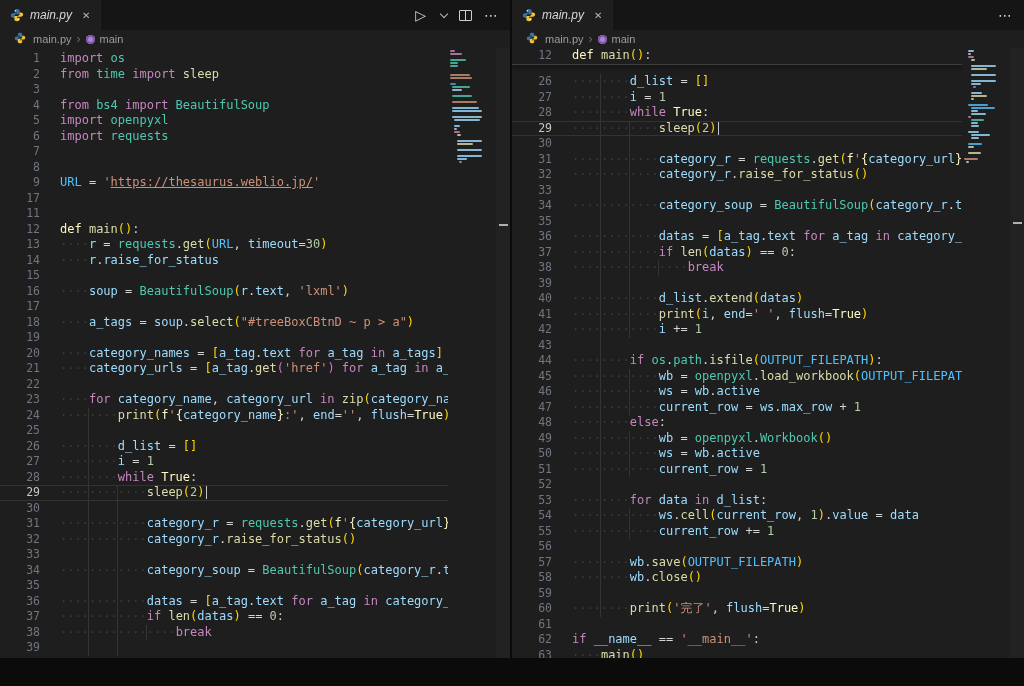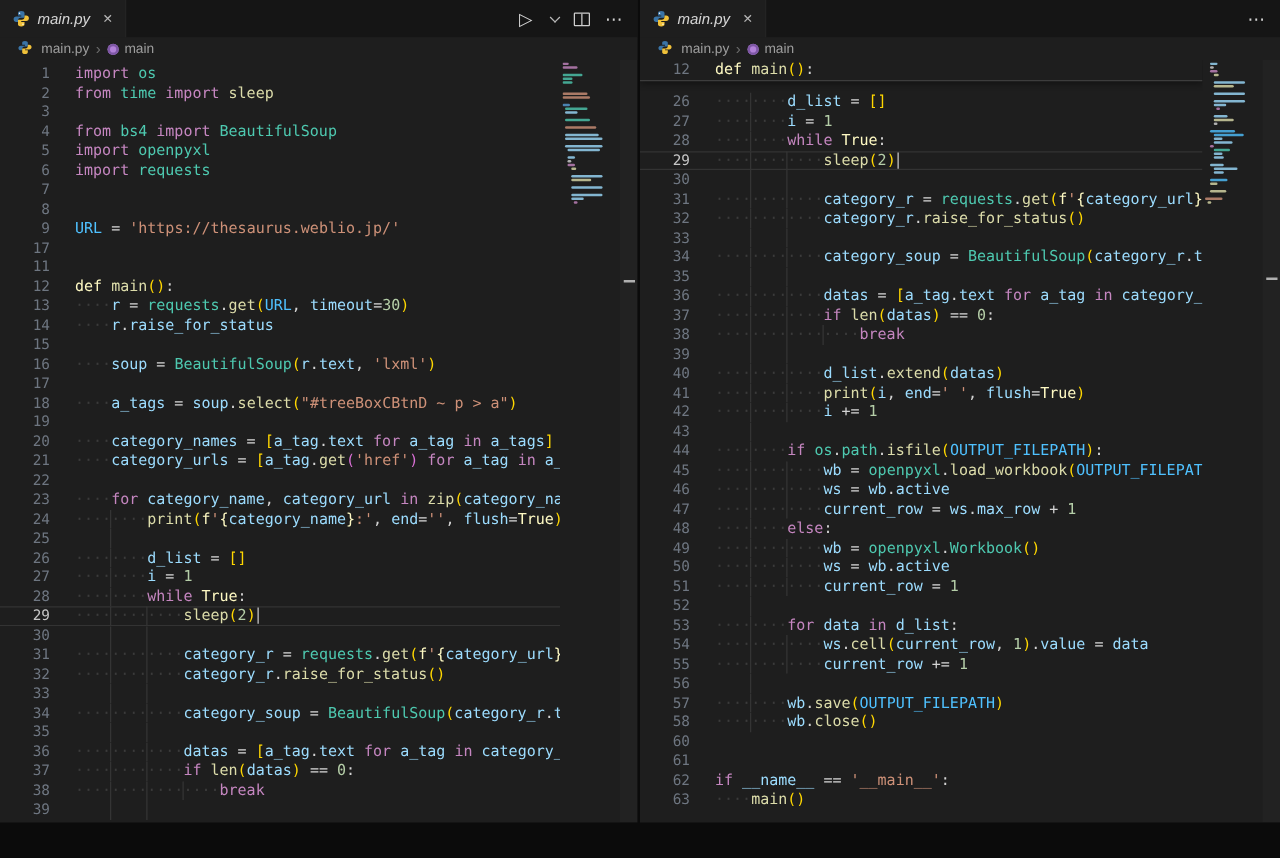--- a/index.html
+++ b/index.html
@@ -31,21 +31,21 @@
   .ln{flex:0 0 40px;text-align:right;margin-right:20px;color:#6e7681;font-size:11.5px;}
   .line.hl .ln{color:#c6c6c6;}
   .lc{flex:1;overflow:hidden;}
   .ind{display:inline-block;color:#3b3b3b;}
   .ind.gl{border-left:1px solid #343434;margin-left:-1px;}
   .cursor{display:inline-block;width:1.5px;height:13px;background:#c8c8c8;vertical-align:text-bottom;margin-left:1px;}
   .sticky{position:absolute;top:0;left:0;right:0;background:#1e1e1e;border-bottom:1px solid #3d3d3d;box-shadow:0 3px 5px rgba(0,0,0,.35);z-index:3;}
   
   .tk-k{color:#C586C0}.tk-d{color:#fef9c3}.tk-f{color:#DCDCAA}.tk-c{color:#4EC9B0}
   .tk-v{color:#9CDCFE}.tk-C{color:#4FC1FF}.tk-s{color:#CE9178}
-  .tk-L{color:#CE9178;}.tk-n{color:#B5CEA8}
+  .tk-L{color:#CE9178;text-decoration:underline}.tk-n{color:#B5CEA8}
   .tk-o{color:#D4D4D4}.tk-g{color:#ffd700}.tk-m{color:#DA70D6}
   
   .minimap{position:absolute;top:50px;bottom:0;right:14px;width:46px;overflow:hidden;}
   .mm{height:2px;margin-bottom:1px;border-radius:1px;opacity:.8;}
   .scrollbar{position:absolute;top:48px;bottom:0;right:0;width:14px;background:rgba(255,255,255,0.02);}
   .tick{position:absolute;right:2px;width:9px;height:2px;background:#c9c9c9;opacity:.85;}
 </style>
 </head>
 <body>
 
@@ -224,21 +224,22 @@
         <div class="line"><span class="ln">49</span><span class="lc"><span class="ind">····</span><span class="ind gl">····</span><span class="ind gl">····</span><span class="tk-v">wb</span><span class="tk-o"> = </span><span class="tk-c">openpyxl</span><span class="tk-o">.</span><span class="tk-c">Workbook</span><span class="tk-g">(</span><span class="tk-g">)</span></span></div>
         <div class="line"><span class="ln">50</span><span class="lc"><span class="ind">····</span><span class="ind gl">····</span><span class="ind gl">····</span><span class="tk-v">ws</span><span class="tk-o"> = </span><span class="tk-v">wb</span><span class="tk-o">.</span><span class="tk-v">active</span></span></div>
         <div class="line"><span class="ln">51</span><span class="lc"><span class="ind">····</span><span class="ind gl">····</span><span class="ind gl">····</span><span class="tk-v">current_row</span><span class="tk-o"> = </span><span class="tk-n">1</span></span></div>
         <div class="line"><span class="ln">52</span><span class="lc"><span class="ind">    </span><span class="ind gl">    </span></span></div>
         <div class="line"><span class="ln">53</span><span class="lc"><span class="ind">····</span><span class="ind gl">····</span><span class="tk-k">for </span><span class="tk-v">data </span><span class="tk-k">in </span><span class="tk-v">d_list</span><span class="tk-o">:</span></span></div>
         <div class="line"><span class="ln">54</span><span class="lc"><span class="ind">····</span><span class="ind gl">····</span><span class="ind gl">····</span><span class="tk-v">ws</span><span class="tk-o">.</span><span class="tk-f">cell</span><span class="tk-g">(</span><span class="tk-v">current_row</span><span class="tk-o">, </span><span class="tk-n">1</span><span class="tk-g">)</span><span class="tk-o">.</span><span class="tk-v">value</span><span class="tk-o"> = </span><span class="tk-v">data</span></span></div>
         <div class="line"><span class="ln">55</span><span class="lc"><span class="ind">····</span><span class="ind gl">····</span><span class="ind gl">····</span><span class="tk-v">current_row</span><span class="tk-o"> += </span><span class="tk-n">1</span></span></div>
         <div class="line"><span class="ln">56</span><span class="lc"><span class="ind">    </span><span class="ind gl">    </span></span></div>
         <div class="line"><span class="ln">57</span><span class="lc"><span class="ind">····</span><span class="ind gl">····</span><span class="tk-v">wb</span><span class="tk-o">.</span><span class="tk-f">save</span><span class="tk-g">(</span><span class="tk-C">OUTPUT_FILEPATH</span><span class="tk-g">)</span></span></div>
         <div class="line"><span class="ln">58</span><span class="lc"><span class="ind">····</span><span class="ind gl">····</span><span class="tk-v">wb</span><span class="tk-o">.</span><span class="tk-f">close</span><span class="tk-g">(</span><span class="tk-g">)</span></span></div>
-        <div class="line"><span class="ln">60</span></div>
+        <div class="line"><span class="ln">59</span><span class="lc"><span class="ind">    </span><span class="ind gl">    </span></span></div>
+        <div class="line"><span class="ln">60</span><span class="lc"><span class="ind">····</span><span class="ind gl">····</span><span class="tk-f">print</span><span class="tk-g">(</span><span class="tk-s">'完了'</span><span class="tk-o">, </span><span class="tk-v">flush</span><span class="tk-o">=</span><span class="tk-d">True</span><span class="tk-g">)</span></span></div>
         <div class="line"><span class="ln">61</span><span class="lc"></span></div>
         <div class="line"><span class="ln">62</span><span class="lc"><span class="tk-k">if </span><span class="tk-v">__name__</span><span class="tk-o"> == </span><span class="tk-s">'__main__'</span><span class="tk-o">:</span></span></div>
         <div class="line"><span class="ln">63</span><span class="lc"><span class="ind">····</span><span class="tk-f">main</span><span class="tk-g">(</span><span class="tk-g">)</span></span></div>
       </div>
   </div>
   <div class="minimap">
       <div class="mm" style="width: 6.05px; margin-left: 4.4px; background: rgb(156, 220, 254);"></div>
       <div class="mm" style="width: 2.75px; margin-left: 4.4px; background: rgb(212, 212, 212);"></div>
       <div class="mm" style="width: 6.05px; margin-left: 4.4px; background: rgb(197, 134, 192);"></div>
       <div class="mm" style="width: 4.4px; margin-left: 6.6px; background: rgb(220, 220, 170);"></div>

